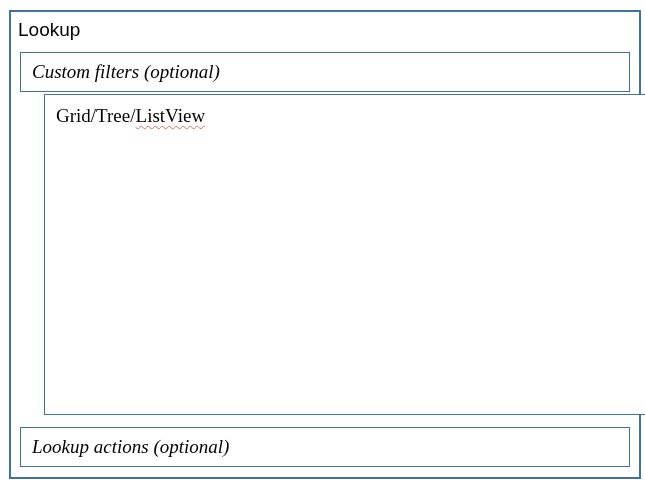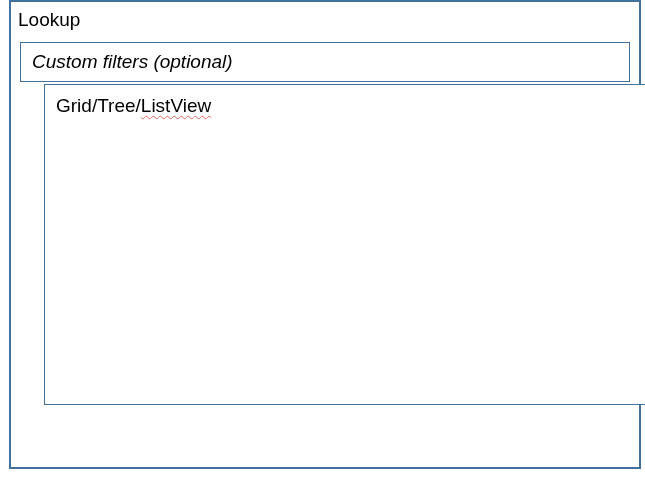--- a/index.html
+++ b/index.html
@@ -15,41 +15,42 @@
     font-family: "Liberation Sans", sans-serif;
     overflow: hidden;
   }
   .canvas {
     position: relative;
     width: 645px; height: 485px;
     background: var(--bg-color);
   }
   .outer-box {
     position: absolute;
-    left: 9px; top: 0;
+    left: 9px; top: 10px;
     width: 632px; height: 469px;
     border: 2px solid var(--border-color);
     background: var(--bg-color);
     padding-left: 29px;
   }
   .outer-title {
     position: absolute;
     left: 7px; top: 6px;
     font-size: 19px;
     line-height: 24px;
     color: var(--text-color);
     white-space: nowrap;
   }
   .inner-box {
     position: absolute;
     left: 9px;
     width: 610px;
     border: 1.5px solid var(--border-color);
     background: var(--bg-color);
     color: var(--text-color);
+    font-family: Liberation Serif, serif;
   }
   .filters-box {
     top: 40px; height: 40px;
     display: flex; align-items: center;
     padding-left: 11px;
   }
   .grid-box {
     top: 82px; height: 321px;
     padding: 9px 0 0 11px;
     margin-left: 24px;
@@ -86,14 +87,17 @@
     <div class="outer-title">Lookup</div>
 
     <div class="inner-box filters-box">
       <span class="italic-label">Custom filters (optional)</span>
     </div>
 
     <div class="inner-box grid-box">
       <span class="grid-label"><span>Grid/Tree/</span><span class="squiggle">ListView</span></span>
     </div>
 
+    <div class="inner-box actions-box">
+      <span class="italic-label">Lookup actions (optional)</span>
+    </div>
   </div>
 </div>
 
 </body></html>

